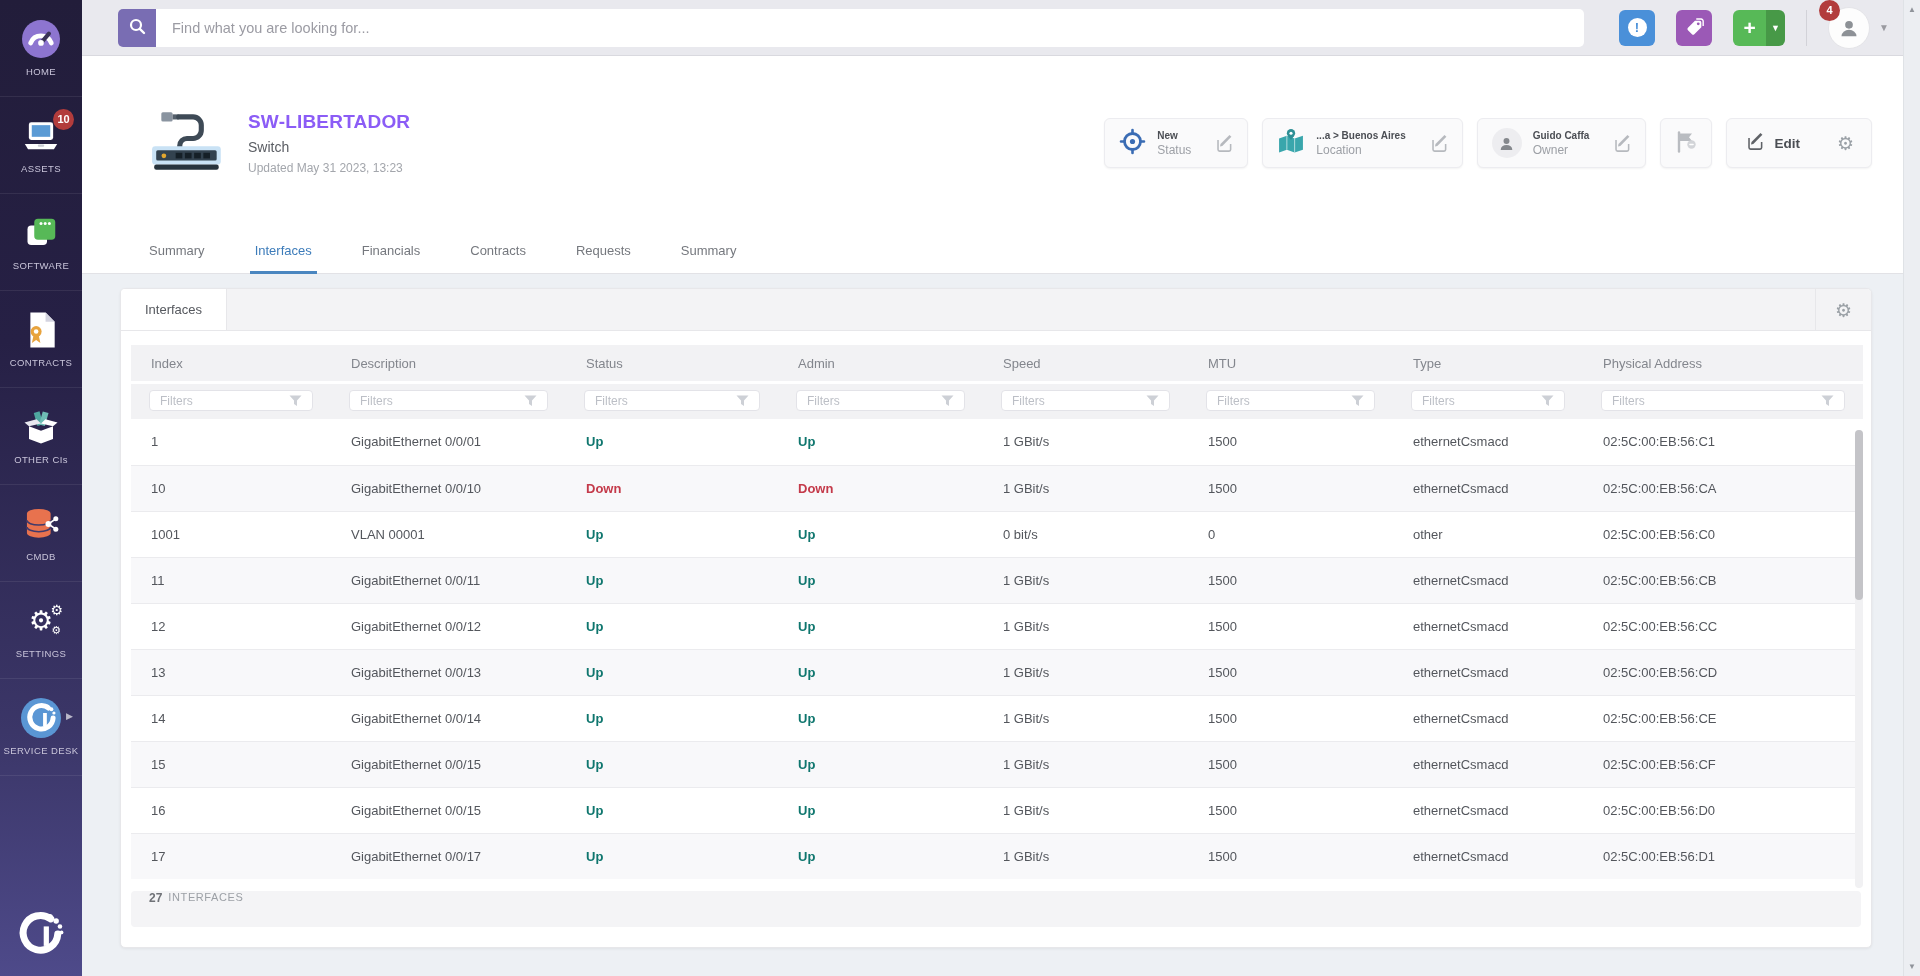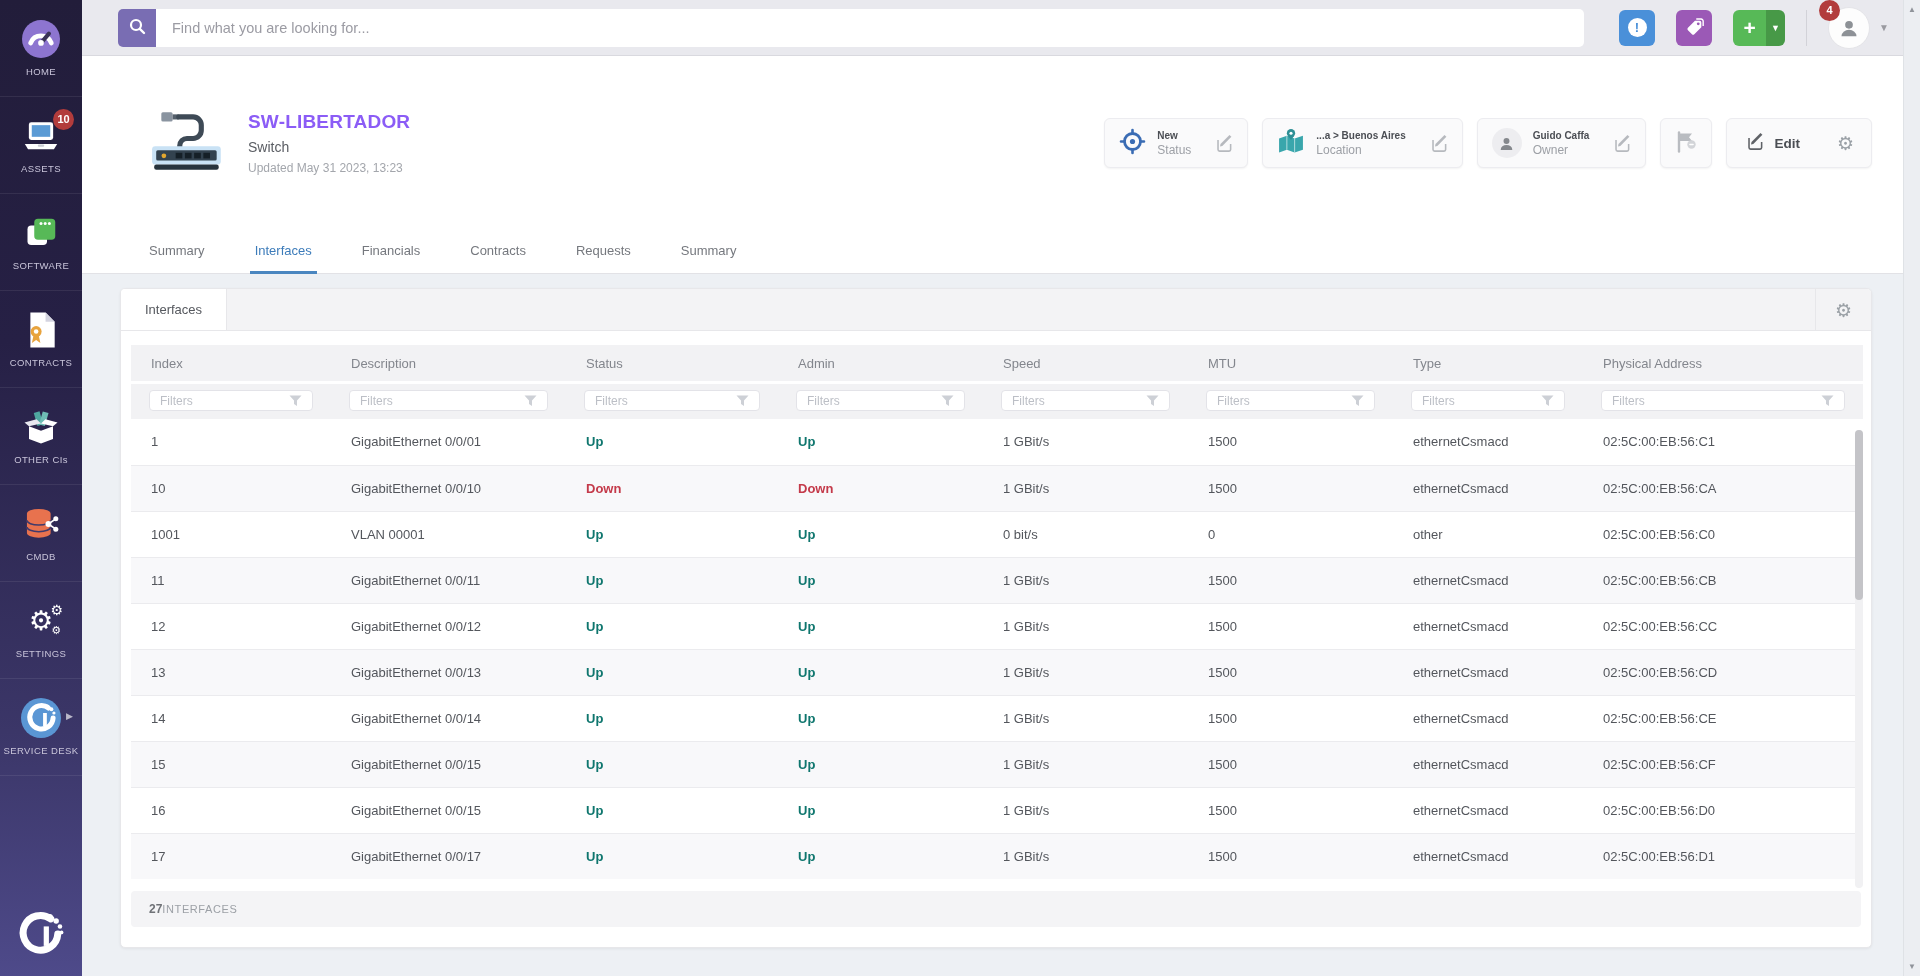--- a/index.html
+++ b/index.html
@@ -121,21 +121,21 @@
   .status-txt { font-weight: bold; font-size: 13px; }
   .status-txt[data-state="up"] { color: #0f766e; }
   .status-txt[data-state="down"] { color: #c43a4a; }
 
   .tbl-scroll-track { position: absolute; right: -2px; top: 85px; width: 8px; height: 458px;
     background: #f1f1f3; border-radius: 4px; cursor: pointer; }
   .tbl-scroll-thumb { position: absolute; top: 0; width: 8px; height: 170px; background: #c4c4c8;
     border-radius: 4px; cursor: grab; }
 
   .panel-footer { margin: 12px 10px 12px; height: 36px; background: #f4f4f6; border-radius: 4px;
-    display: flex; align-items: center; padding-left: 18px; }
+    display: flex; align-items: flex-start; padding-left: 18px; gap: 6px; }
   .footer-count { font-size: 12px; font-weight: bold; color: #6f7277; }
   .footer-label { font-size: 11px; color: #9ca0a6; letter-spacing: .6px; }
 
   
   .scrollstrip { flex: 0 0 17px; background: #eceef2; border-left: 1px solid #dfe2e6;
     display: flex; flex-direction: column; justify-content: space-between; align-items: center;
     padding: 5px 0; cursor: pointer; }
   .scroll-arrow { color: #8f939a; font-size: 8px; }
 </style>
 </head>

